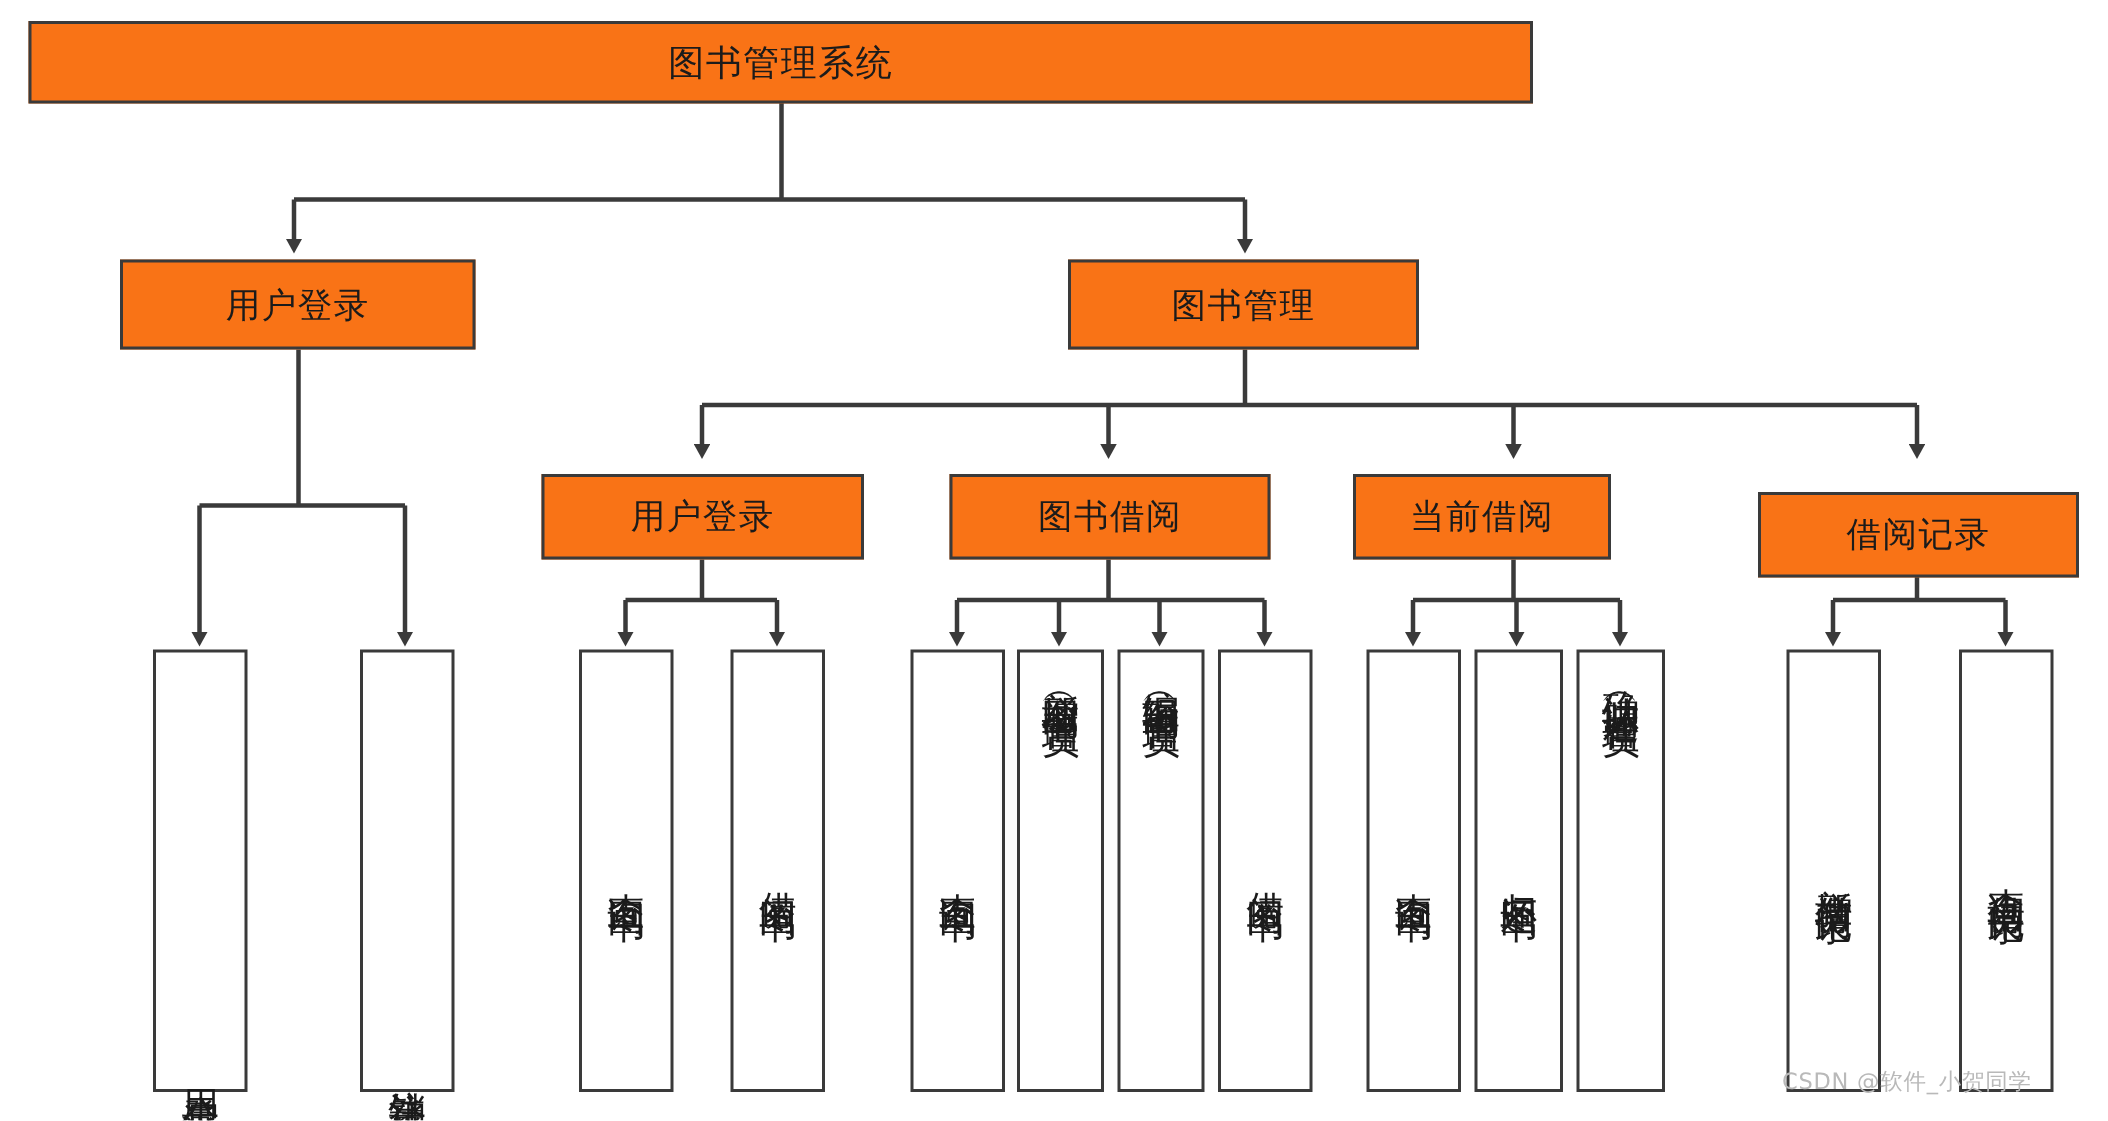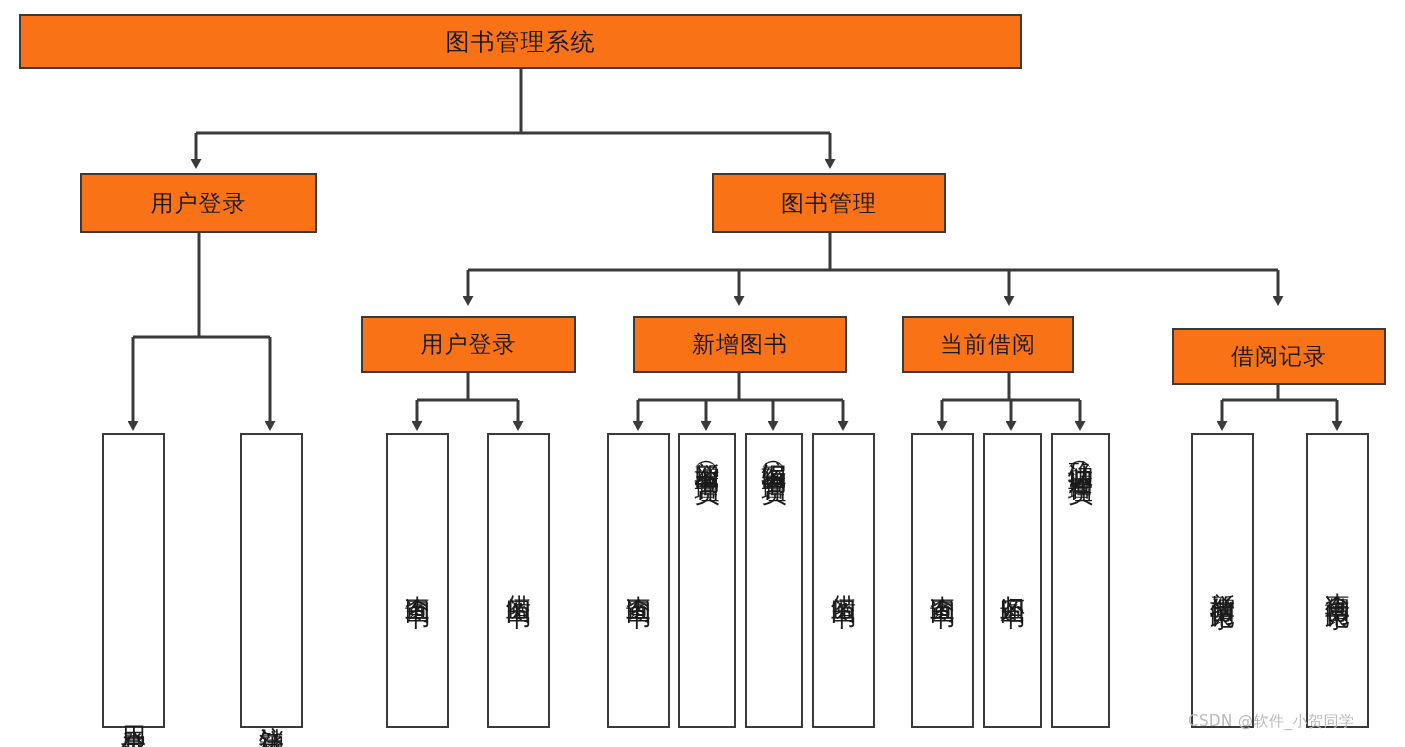--- a/index.html
+++ b/index.html
@@ -137,21 +137,21 @@
     <span>用户登录</span>
   </div>
   <div class="node horiz" style="left:712px; top:173px; width:234px; height:60px;">
     <span>图书管理</span>
   </div>
 
   <div class="node horiz" style="left:361px; top:316px; width:215px; height:57px;">
     <span>用户登录</span>
   </div>
   <div class="node horiz" style="left:633px; top:316px; width:214px; height:57px;">
-    <span>新增图书</span>
+    <span>图书借阅</span>
   </div>
   <div class="node horiz" style="left:902px; top:316px; width:172px; height:57px;">
     <span>当前借阅</span>
   </div>
   <div class="node horiz" style="left:1172px; top:328px; width:214px; height:57px;">
     <span>借阅记录</span>
   </div>
 
   <div class="leaf align-end" style="left:102px; top:433px; width:63px; height:295px;">
     <span class="vtext">用户登录</span>

